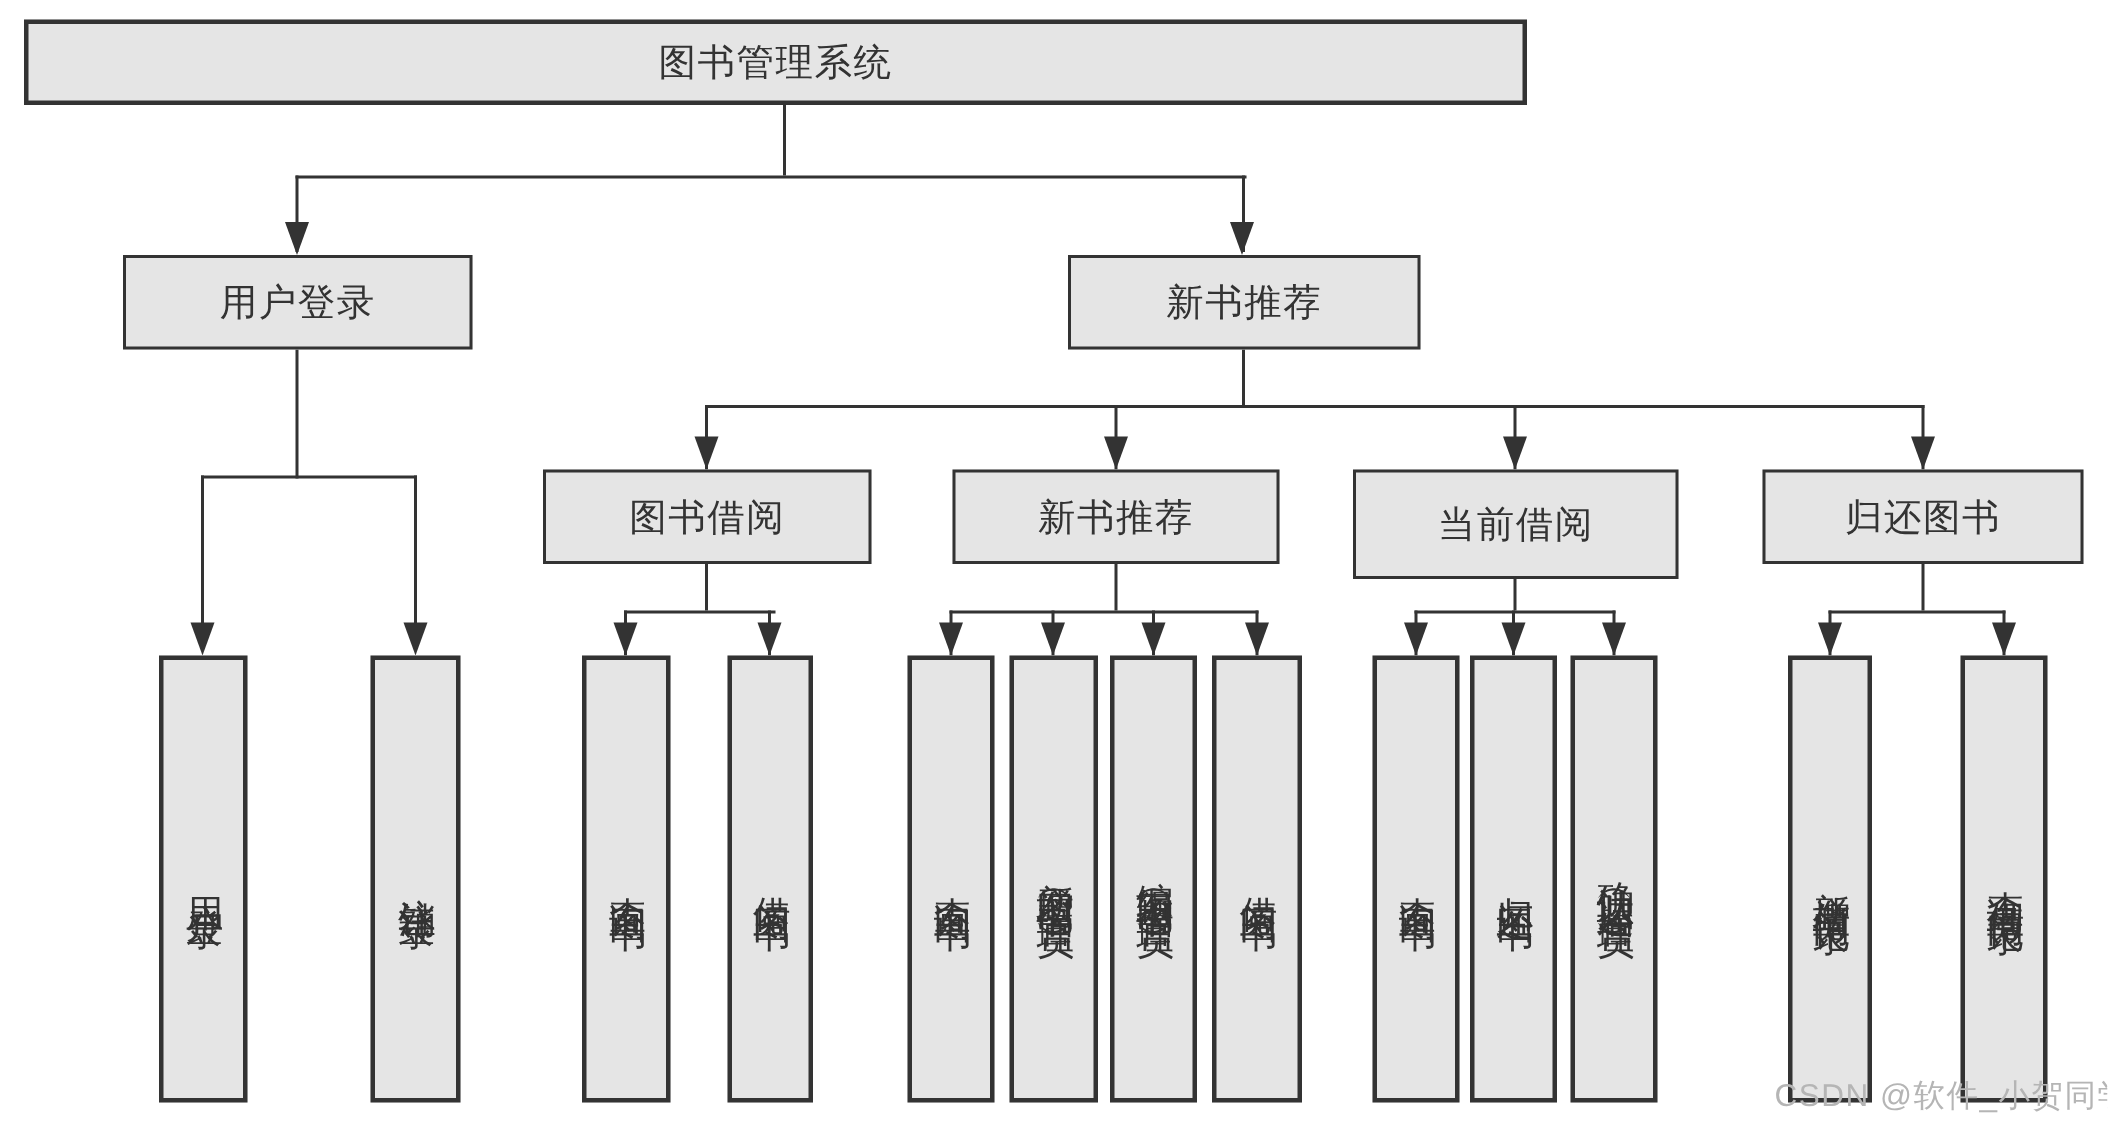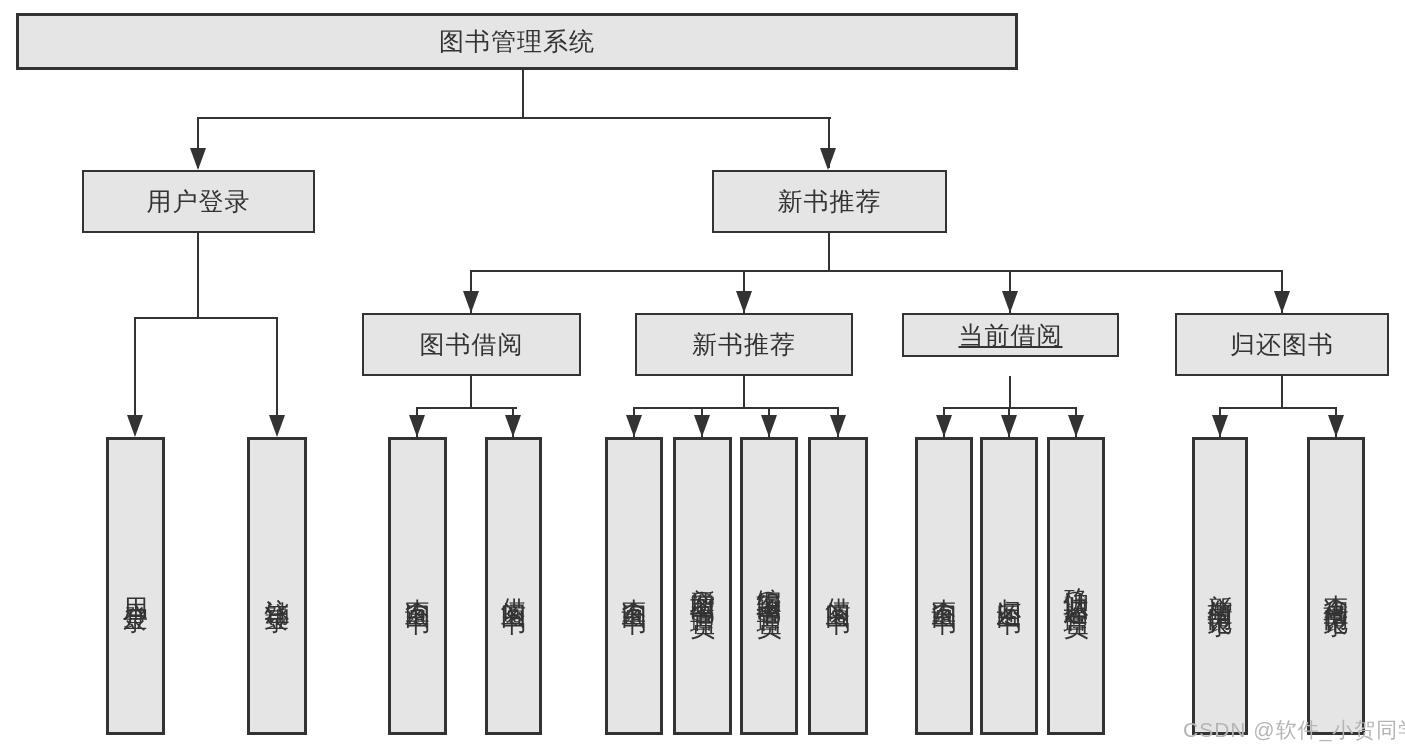--- a/index.html
+++ b/index.html
@@ -123,21 +123,21 @@
   <div class="arrow" style="left:1212px;top:415px;"></div>
   <div class="arrow" style="left:1328px;top:415px;"></div>
 
   <div class="box root" style="left:16px;top:13px;width:1002px;height:57px;">图书管理系统</div>
 
   <div class="box" style="left:82px;top:170px;width:233px;height:63px;">用户登录</div>
   <div class="box" style="left:712px;top:170px;width:235px;height:63px;">新书推荐</div>
 
   <div class="box" style="left:362px;top:313px;width:219px;height:63px;">图书借阅</div>
   <div class="box" style="left:635px;top:313px;width:218px;height:63px;">新书推荐</div>
-  <div class="box" style="left:902px;top:313px;width:217px;height:44px;text-decoration:underline;">当前借阅</div>
+  <div class="box" style="left:902px;top:313px;width:217px;height:73px;">当前借阅</div>
   <div class="box" style="left:1175px;top:313px;width:214px;height:63px;">归还图书</div>
 
   <div class="box tall" style="left:106px;top:437px;width:59px;height:298px;">用户登录</div>
   <div class="box tall" style="left:247px;top:437px;width:60px;height:298px;">注销登录</div>
 
   <div class="box tall" style="left:388px;top:437px;width:59px;height:298px;">查询图书</div>
   <div class="box tall" style="left:485px;top:437px;width:57px;height:298px;">借阅图书</div>
 
   <div class="box tall" style="left:605px;top:437px;width:58px;height:298px;">查询图书</div>
   <div class="box tall" style="left:673px;top:437px;width:59px;height:298px;">新增图书（管理员）</div>

